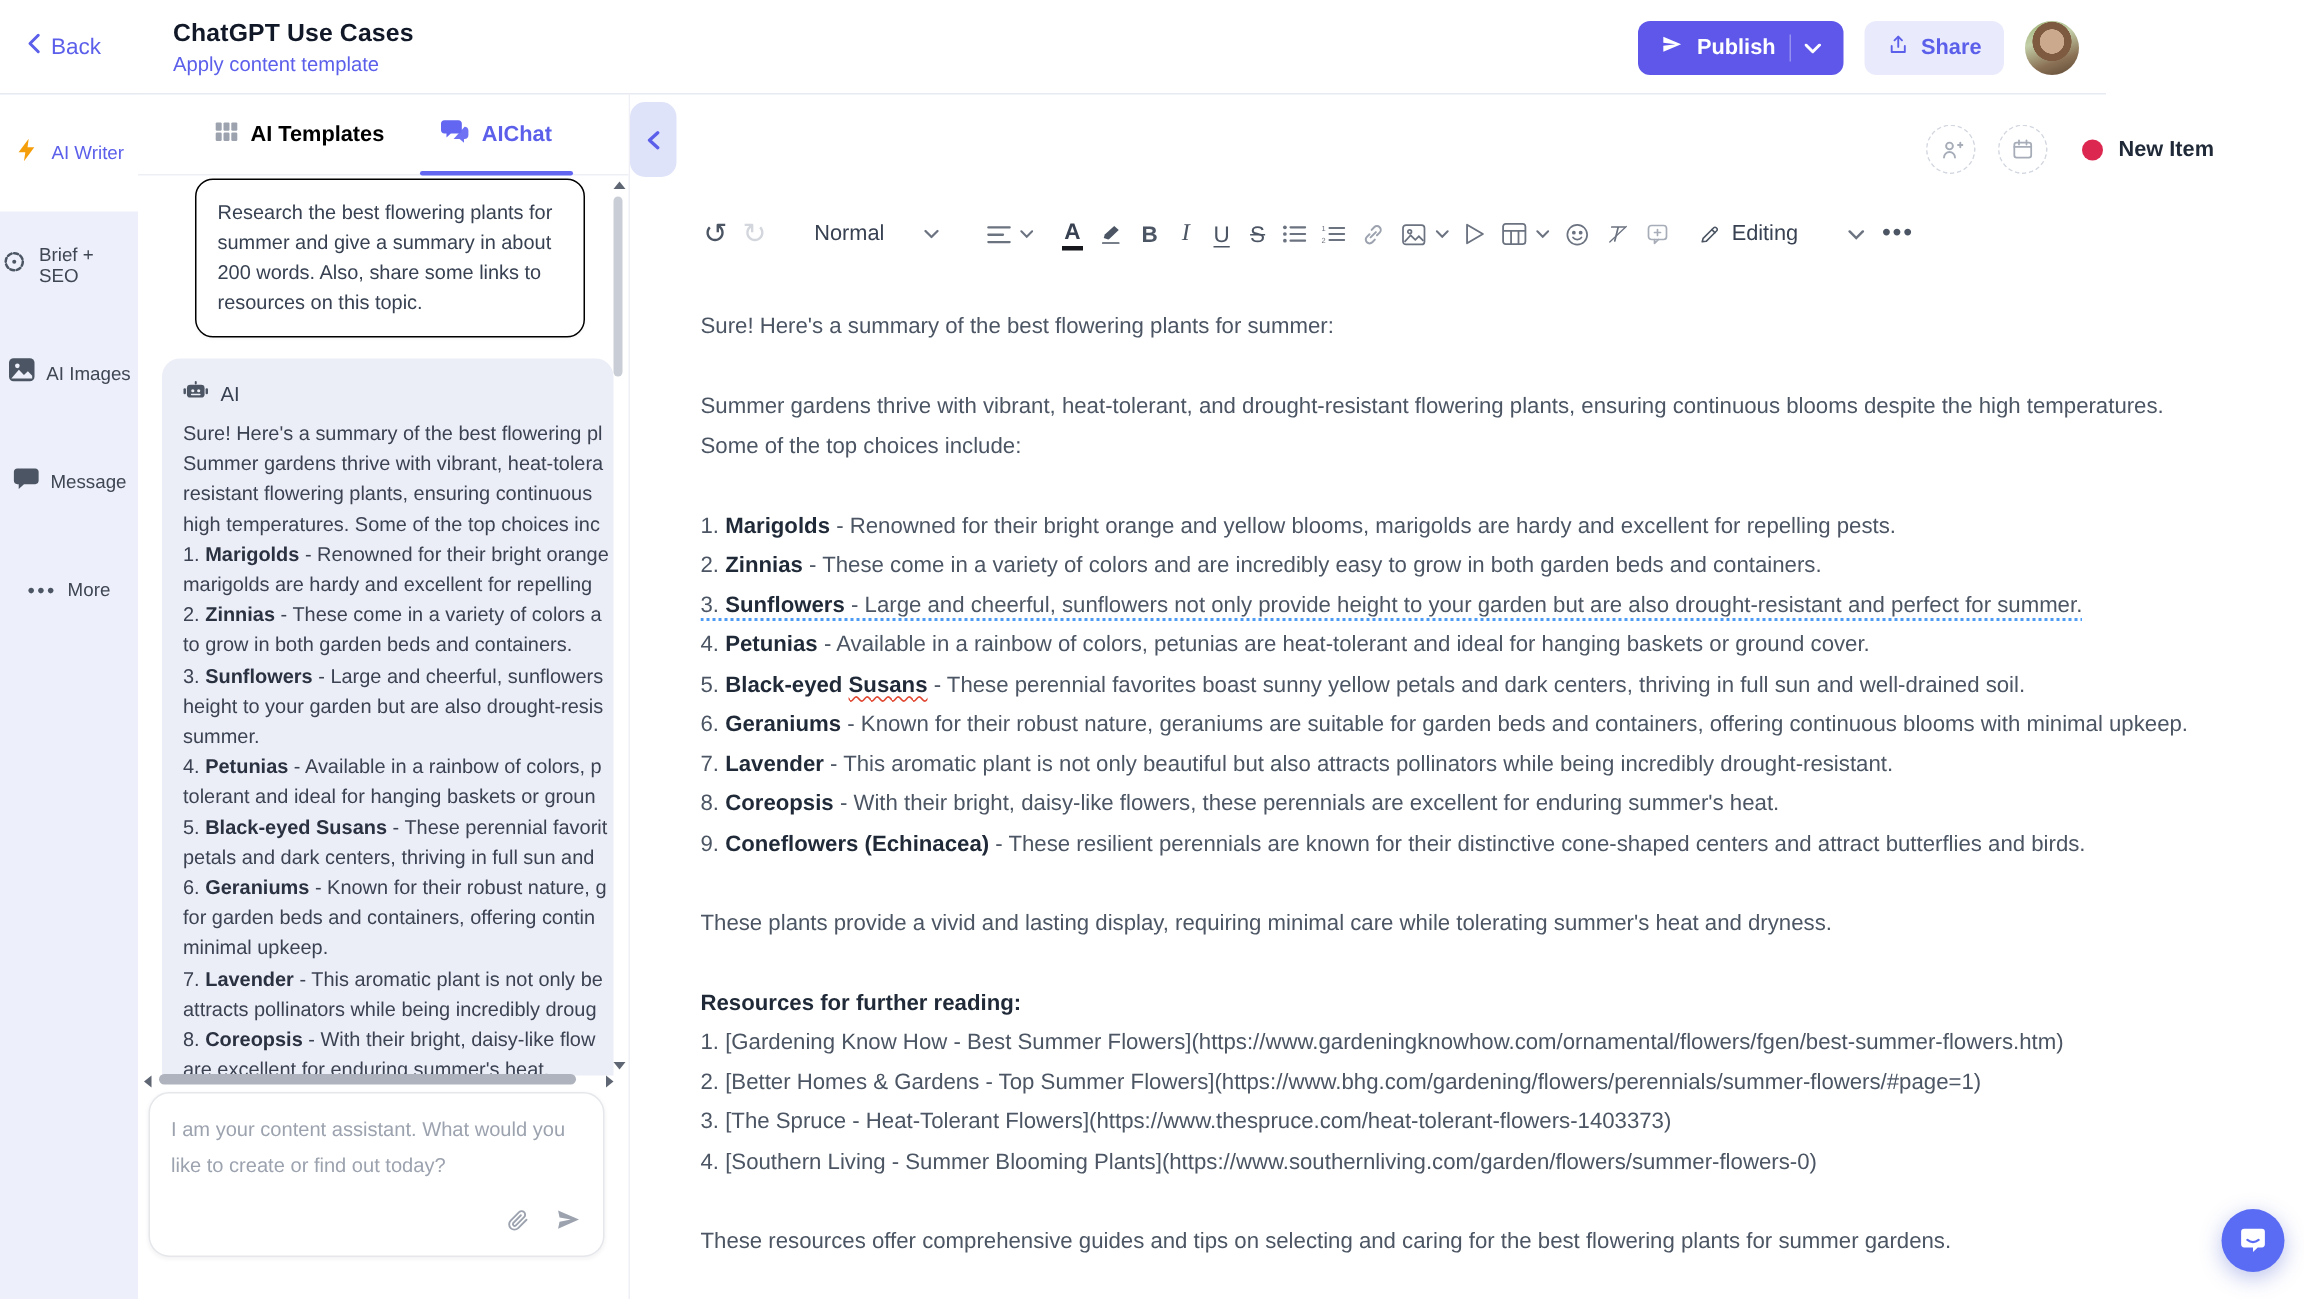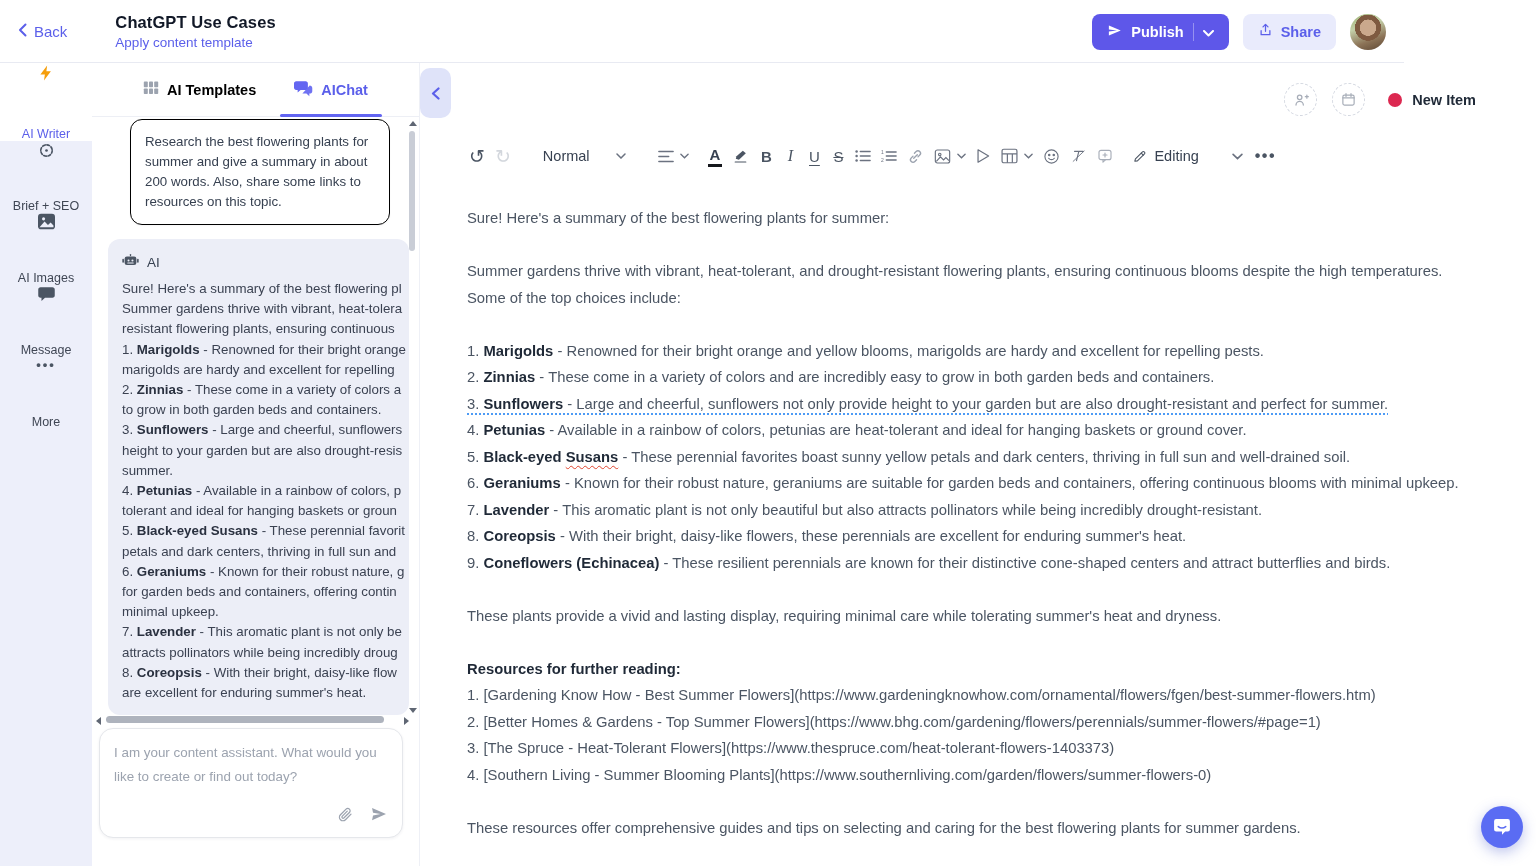--- a/index.html
+++ b/index.html
@@ -22,21 +22,21 @@
   .publish-sep { width:1px; height:18px; background:rgba(255,255,255,.35); }
   .share-btn { background:#E9EBFC; color:#5B5FEA; border:none; border-radius:8px; height:36px;
     padding:0 15px; font-size:14.5px; font-weight:600; display:flex; align-items:center; gap:8px; cursor:pointer;
     font-family:"Liberation Sans",sans-serif; }
   .avatar { width:36px; height:36px; border-radius:50%; cursor:pointer;
     background:radial-gradient(circle at 50% 38%, #caa98c 0 28%, #7e5a40 29% 45%, transparent 46%),
       linear-gradient(160deg,#9db173 0%, #c3cfa8 35%, #8c7357 70%, #5d4733 100%); }
 
   
   .rail { position:absolute; top:63px; left:0; width:92px; height:803px; background:#EDEFFA; z-index:20; }
-  .rail-item { height:72px; display:flex; flex-direction:column; align-items:center; justify-content:space-between;
+  .rail-item { height:72px; display:flex; flex-direction:row; align-items:center; justify-content:center;
     gap:7px; cursor:pointer; }
   .rail-item.active { height:78px; background:#fff; }
   .rail-label { font-size:12.5px; color:#3F4654; }
   .rail-item.active .rail-label { color:#5B5FEA; font-weight:500; }
   .rail-more-glyph { font-size:13px; letter-spacing:2px; color:#4B5563; font-weight:700; }
 
   
   .chat-panel { position:absolute; top:63px; left:92px; width:328px; height:803px; background:#fff;
     border-right:1px solid #EEF0F6; z-index:10; }
   .tabbar { height:54px; display:flex; align-items:center; justify-content:center; gap:38px;
@@ -252,20 +252,21 @@
                 <rect x="0.5" y="8.5" width="2.5" height="6" rx="1.2"></rect>
                 <rect x="23" y="8.5" width="2.5" height="6" rx="1.2"></rect>
               </svg>
           </span>
           <span>AI</span>
         </div>
         <div>
             <div class="chat-line"><span>Sure! Here's a summary of the best flowering pl</span></div>
             <div class="chat-line"><span>Summer gardens thrive with vibrant, heat-tolera</span></div>
             <div class="chat-line"><span>resistant flowering plants, ensuring continuous</span></div>
+            <div class="chat-line"><span>high temperatures. Some of the top choices inc</span></div>
             <div class="chat-line"><span>1. </span><span class="b">Marigolds</span><span> - Renowned for their bright orange</span></div>
             <div class="chat-line"><span>marigolds are hardy and excellent for repelling</span></div>
             <div class="chat-line"><span>2. </span><span class="b">Zinnias</span><span> - These come in a variety of colors a</span></div>
             <div class="chat-line"><span>to grow in both garden beds and containers.</span></div>
             <div class="chat-line"><span>3. </span><span class="b">Sunflowers</span><span> - Large and cheerful, sunflowers</span></div>
             <div class="chat-line"><span>height to your garden but are also drought-resis</span></div>
             <div class="chat-line"><span>summer.</span></div>
             <div class="chat-line"><span>4. </span><span class="b">Petunias</span><span> - Available in a rainbow of colors, p</span></div>
             <div class="chat-line"><span>tolerant and ideal for hanging baskets or groun</span></div>
             <div class="chat-line"><span>5. </span><span class="b">Black-eyed Susans</span><span> - These perennial favorit</span></div>

